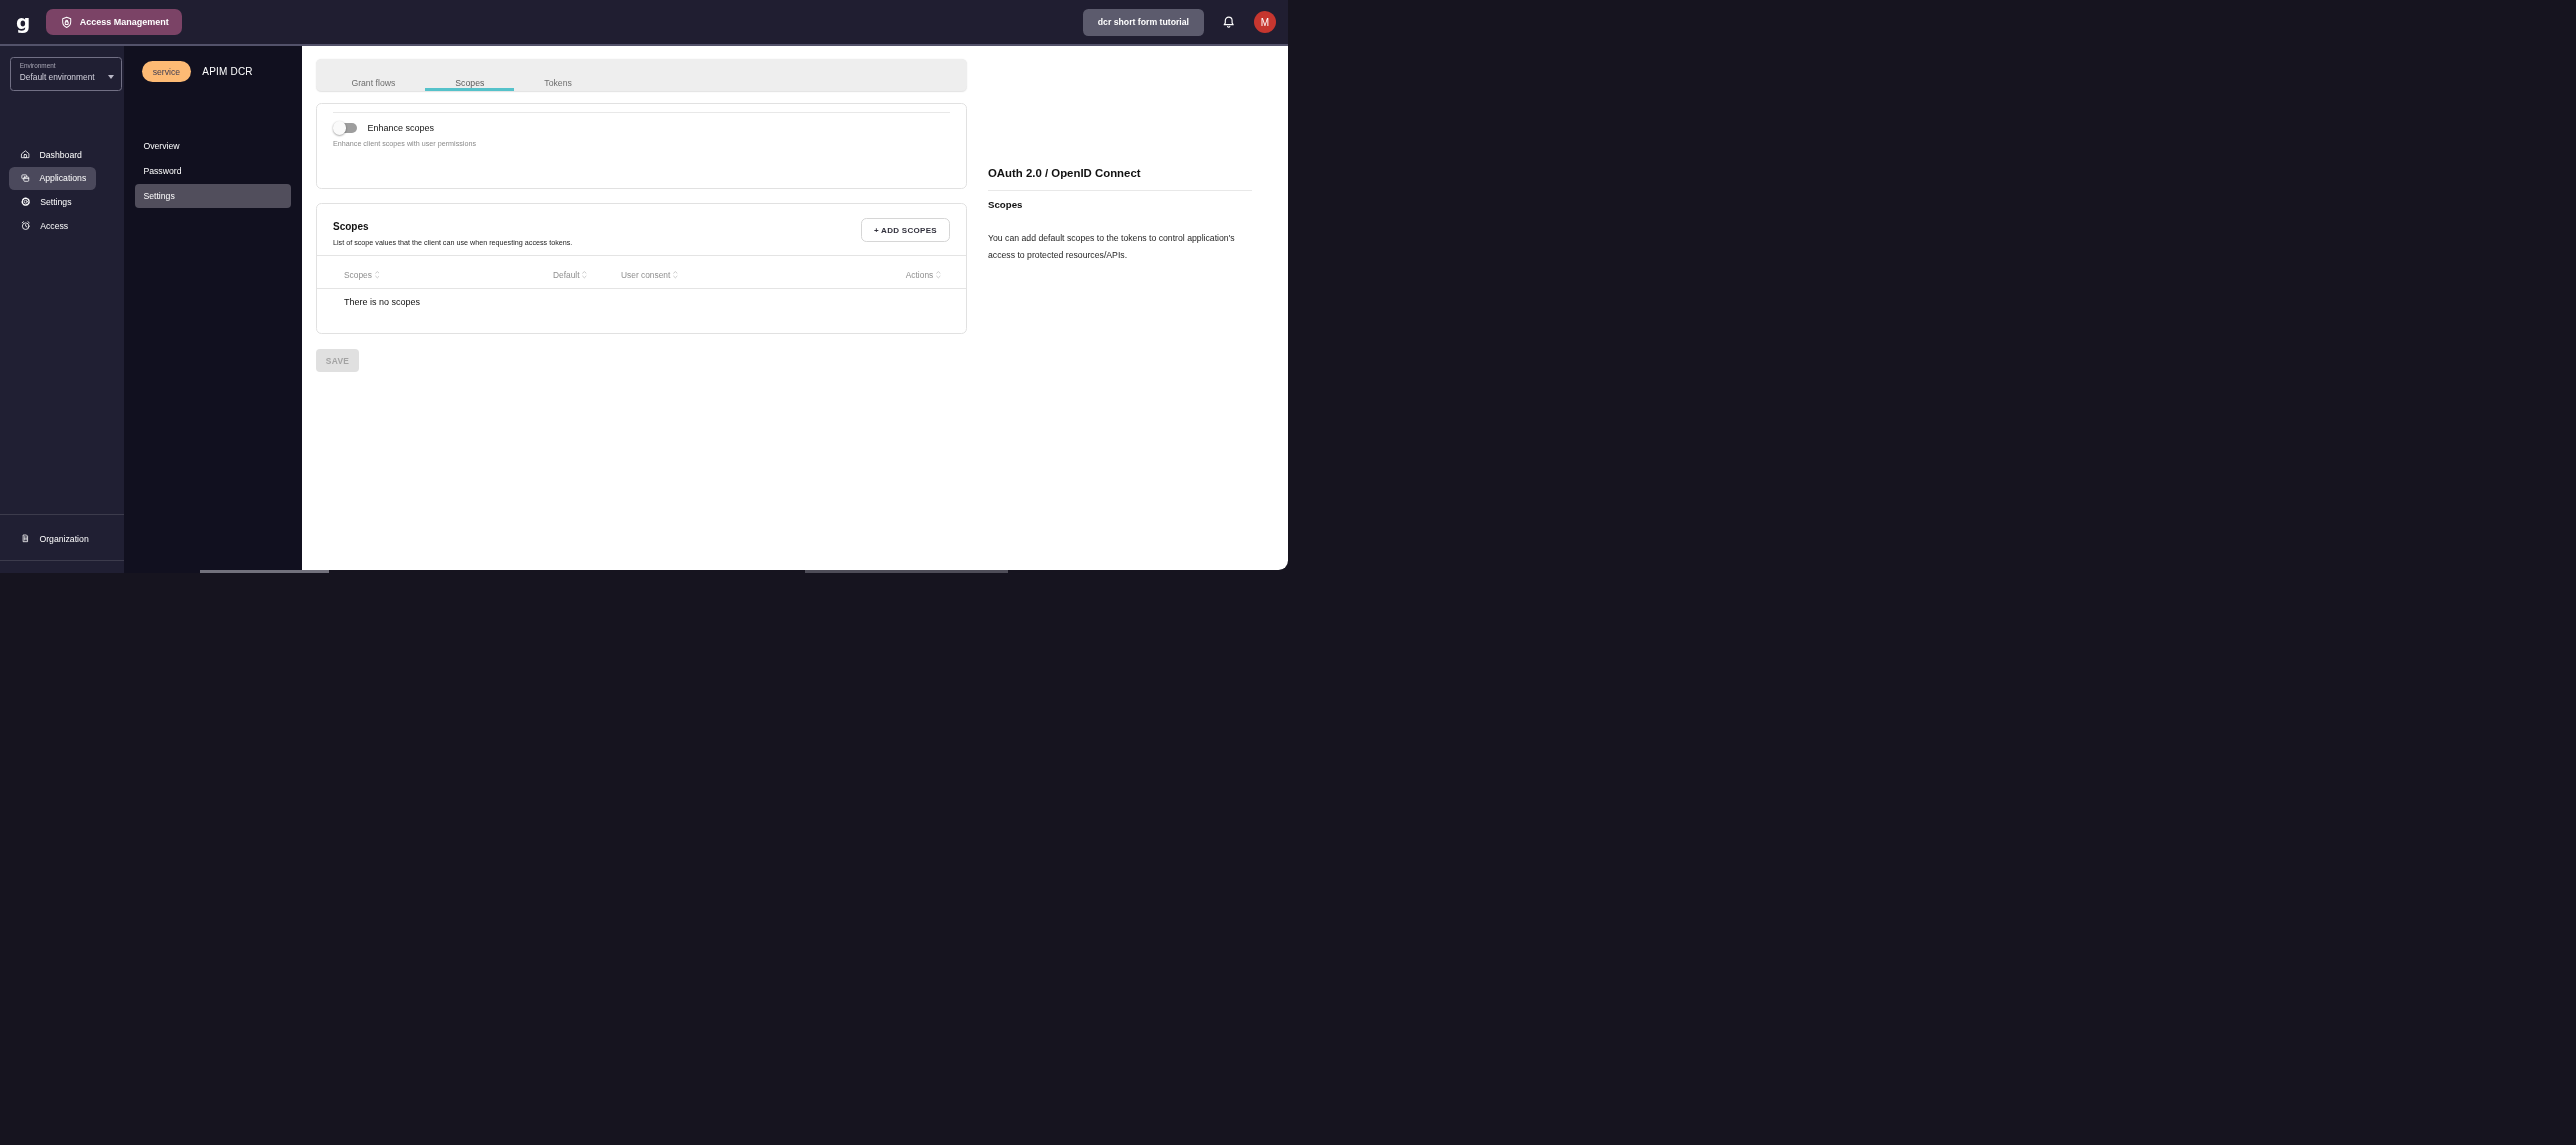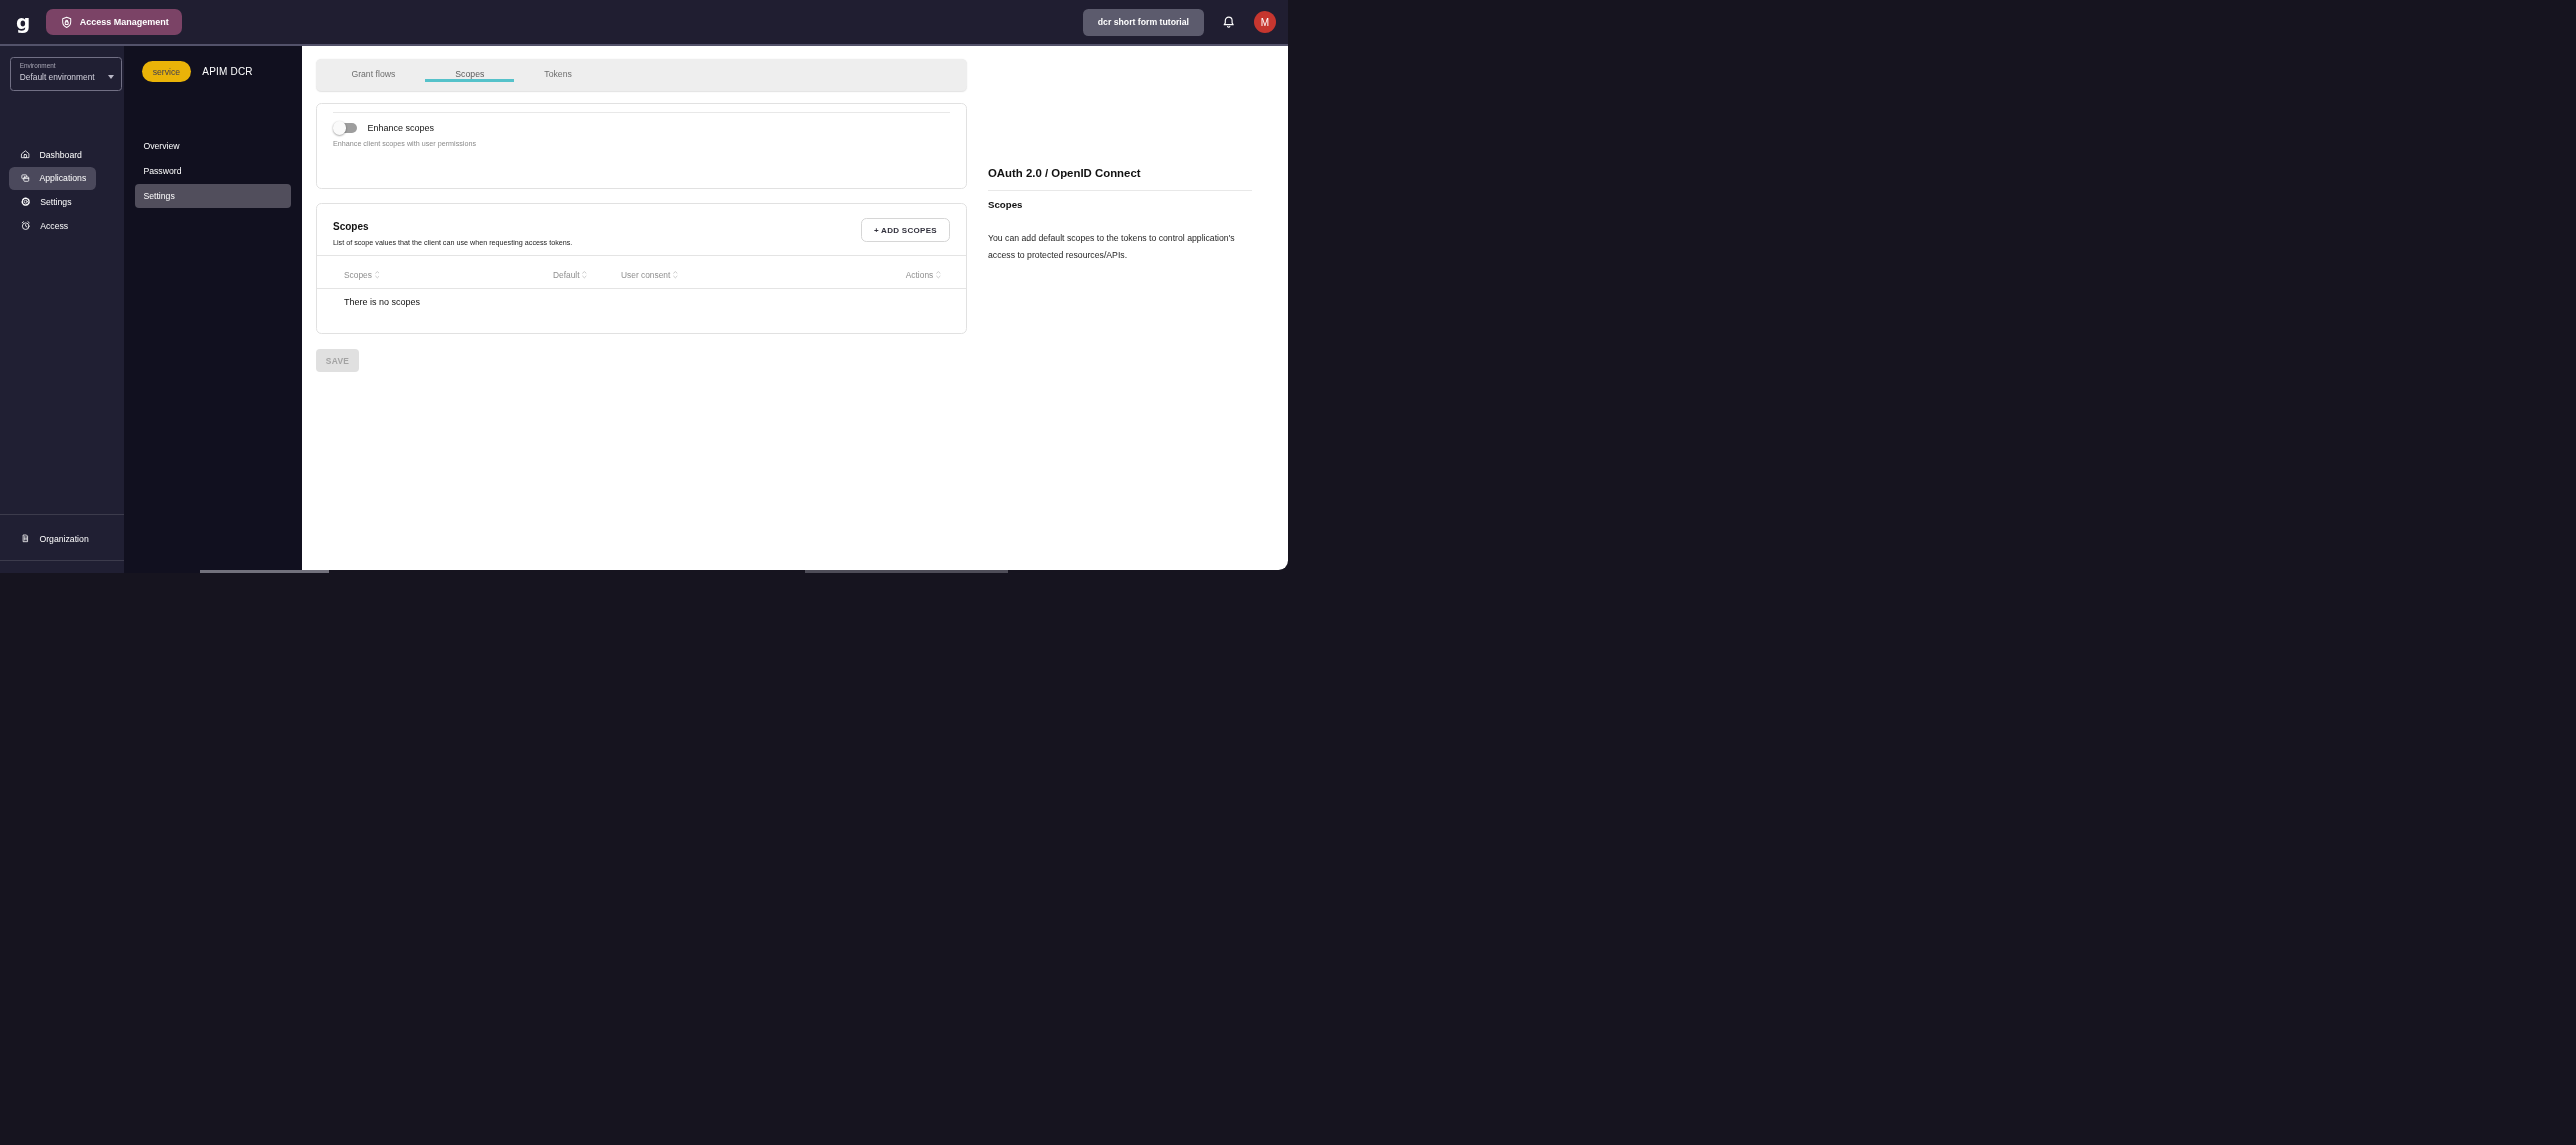--- a/index.html
+++ b/index.html
@@ -28,33 +28,33 @@
   .nav-item{height:23px;margin:0 28px 0.7px 9.4px;display:flex;align-items:center;padding-left:10.7px;border-radius:5.4px;gap:8.7px;}
   .nav-item.active{background:#4b495c;}
   .nav-label{font-size:8.7px;color:#fff;}
   .sep{position:absolute;left:0;right:0;height:0.7px;background:#3c3b4c;}
   .org-item{position:absolute;top:481px;left:9.4px;right:28px;height:23px;display:flex;align-items:center;padding-left:10.7px;gap:8.7px;}
   .collapse-btn{position:absolute;left:10px;top:527px;width:112px;height:21px;border:0.7px solid #4c4b62;border-radius:3.4px;display:flex;align-items:center;padding-left:11.4px;gap:9.4px;}
 
   
   .appnav{width:178px;background:#11101f;flex:none;position:relative;color:#fff;}
   .app-header{position:absolute;top:15.4px;left:18px;display:flex;align-items:center;gap:11.4px;}
-  .type-chip{background:#eab308;color:#3f3d52;border-radius:10.7px;height:21px;display:flex;align-items:center;padding:0 10.7px;font-size:8.7px;}
+  .type-chip{background:#fdba74;color:#3f3d52;border-radius:10.7px;height:21px;display:flex;align-items:center;padding:0 10.7px;font-size:8.7px;}
   .app-name{color:#fff;font-size:10px;font-weight:500;letter-spacing:0.2px;}
   .appnav-item{position:absolute;left:10.7px;width:156px;height:23.5px;display:flex;align-items:center;padding-left:8.7px;font-size:8.7px;color:#fff;border-radius:4px;}
   .appnav-item.active{background:#514e5c;}
 
   
   .content{flex:1;background:#fff;margin-bottom:3.4px;border-bottom-right-radius:9.4px;position:relative;overflow:hidden;}
   .tabs-row{height:47px;border-bottom:1.3px solid #e2e2e2;display:flex;align-items:stretch;padding-left:24px;}
   .tab{display:flex;align-items:center;padding:0 23px;font-size:8.7px;color:#6e6e6e;border-bottom:2.7px solid transparent;margin-bottom:-1.3px;}
   .tab.active{color:#4a4a4a;border-bottom-color:#55c2ca;}
 
   .main-col{margin-left:14px;width:651px;}
-  .subtabs-bar{margin-top:13.4px;height:32px;background:#eeeeee;border-radius:5.4px;display:flex;align-items:center;padding-left:5.4px;box-shadow:0 0.7px 1.3px rgba(0,0,0,.12);}
+  .subtabs-bar{margin-top:13.4px;height:32px;background:#eeeeee;border-radius:5.4px;display:flex;align-items:flex-end;padding-left:5.4px;box-shadow:0 0.7px 1.3px rgba(0,0,0,.12);}
   .subtab{display:flex;align-items:center;padding:0 30px;font-size:8.7px;color:#6e6e6e;border-bottom:3.4px solid transparent;}
   .subtab.active{border-bottom-color:#55c2ca;color:#5a5a5a;}
 
   .card{border:0.7px solid #e1e1e1;border-radius:5.4px;background:#fff;}
   .card.adaptive{margin-top:11.4px;height:86px;padding:0 16px;}
   .card-title{font-size:10px;font-weight:bold;color:#111;}
   .adaptive .card-title{padding-top:18px;}
   .card-divider{height:0.7px;background:#e8e8e8;margin-top:8.7px;}
   .toggle-row{display:flex;align-items:center;gap:9.4px;margin-top:9.4px;}
   .toggle{position:relative;width:25px;height:10.7px;}

